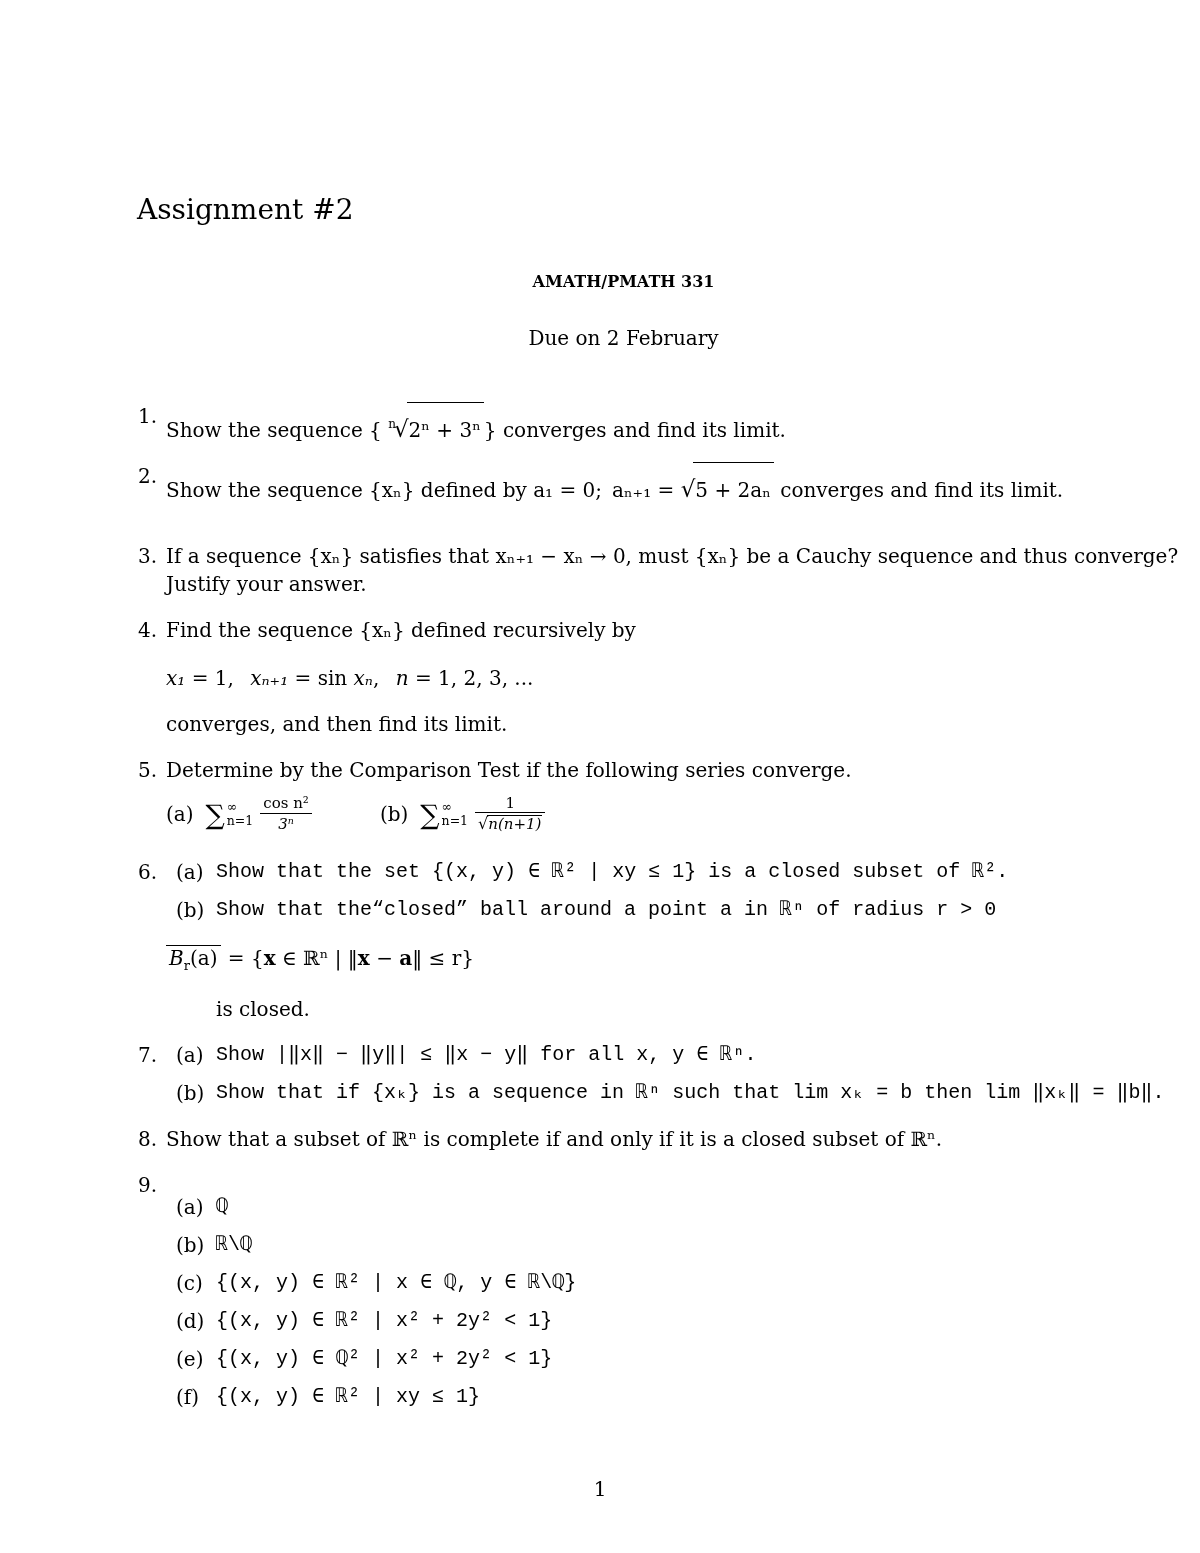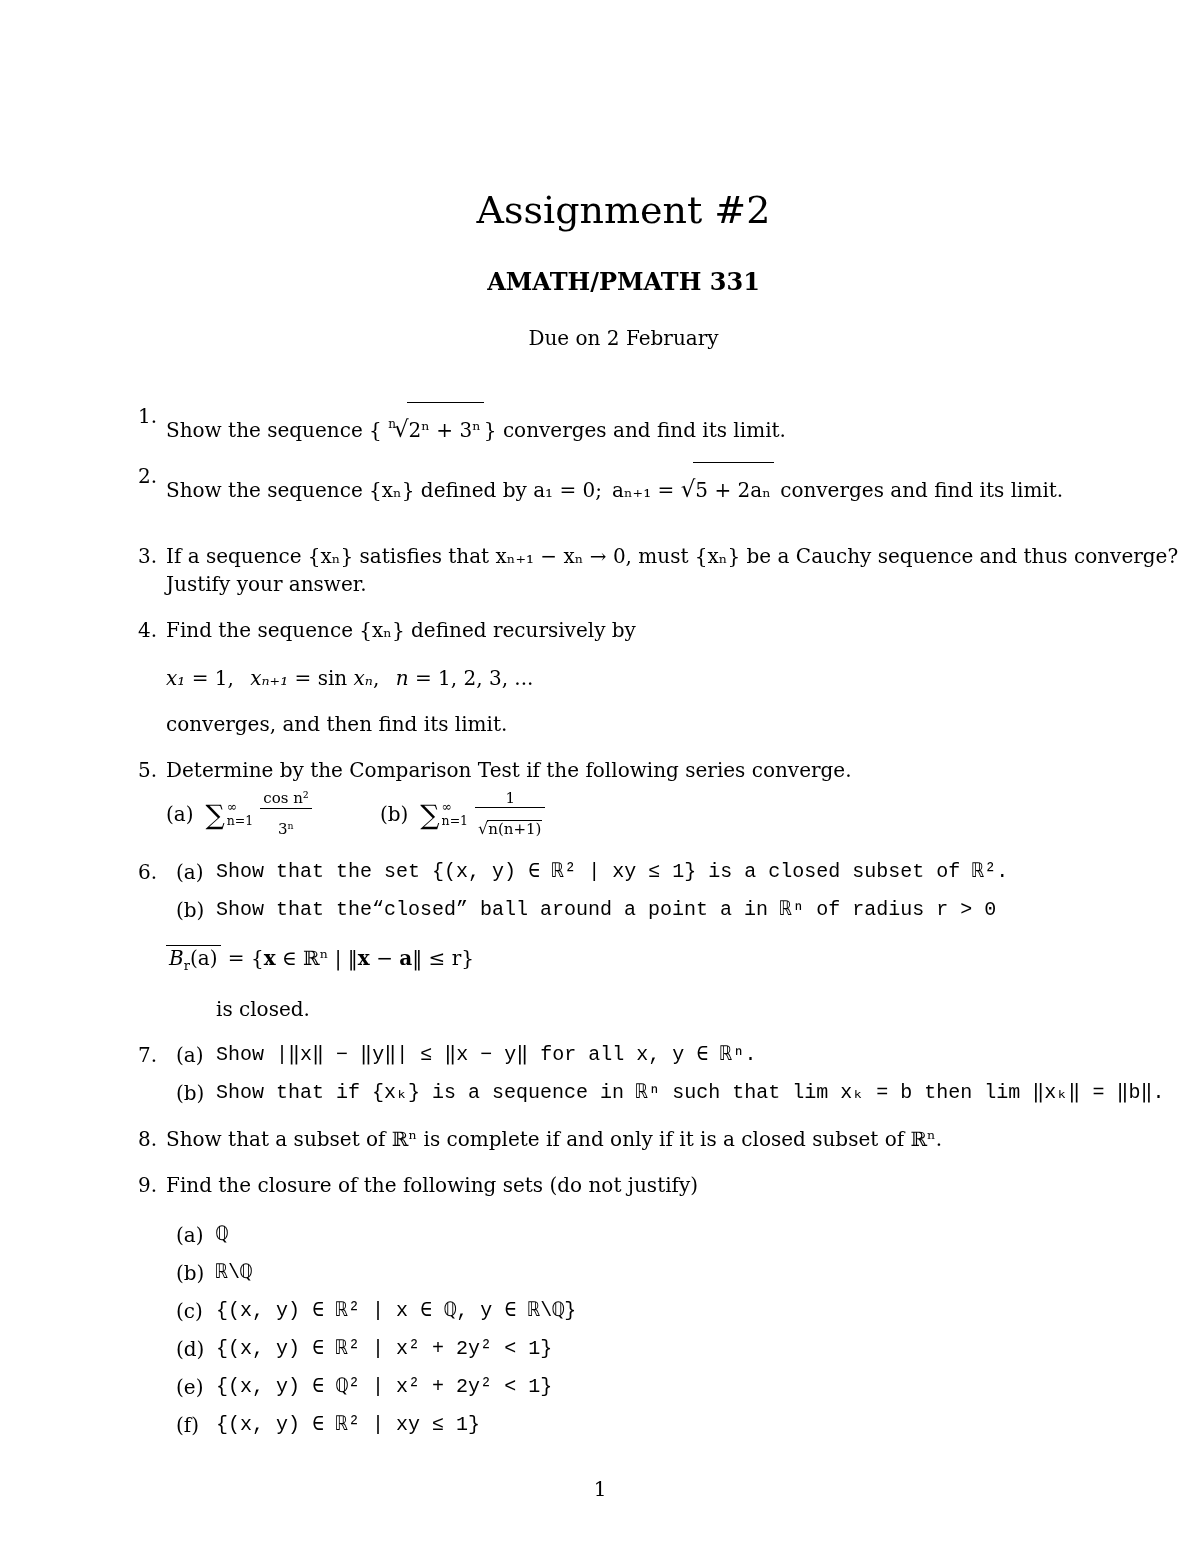--- a/index.html
+++ b/index.html
@@ -10,22 +10,22 @@
     height: 1553px;
     background: #ffffff;
     color: #000000;
     font-family: "DejaVu Serif", "DejaVu Sans", serif;
     font-size: 20px;
     line-height: 28px;
     overflow: hidden;
   }
   .content { padding: 196px 90px 0 137px; }
 
-  .title   { font-size: 38px; font-weight: 400; text-align: center; margin: 0 0 44px 0; }
-  .course  { font-size: 24px; font-weight: 700; text-align: center; margin: 0 0 28px 0; }
+  .title   { font-size: 28px; font-weight: 400; margin: 0 0 44px 0; }
+  .course  { font-size: 16px; font-weight: 700; text-align: center; margin: 0 0 28px 0; }
   .due     { font-size: 20px; font-weight: 400; text-align: center; margin: 0 0 50px 0; }
 
   .prob { display: flex; margin-bottom: 18px; }
   .prob.gap-lg { margin-bottom: 38px; }
   .pnum { flex: none; width: 20px; text-align: right; margin-right: 9px; }
   .pbody { flex: 1; min-width: 0; }
   .pline { white-space: nowrap; }
 
   .subrow { display: flex; padding-left: 10px; margin-top: 10px; white-space: nowrap; }
   .slabel { flex: none; width: 30px; margin-right: 10px; }
@@ -42,21 +42,21 @@
   .ol { display: inline-block; border-top: 1.4px solid #000; line-height: 23px; padding: 16px 3px 0 2px; }
   .eq .ol { padding: 1px 4px 0 3px; }
   .ol sub { font-size: 13px; }
 
   .sum { display: inline-flex; align-items: center; vertical-align: middle; margin: 0 3px 0 2px; }
   .sigma { font-size: 27px; line-height: 1; }
   .limits { display: inline-flex; flex-direction: column; align-items: flex-start; font-size: 12.5px; line-height: 1.15; margin-left: 2px; }
 
   .frac { display: inline-block; vertical-align: middle; text-align: center; font-size: 15px; line-height: 1.25; margin: 0 4px; }
   .frac .fnum { display: block; padding: 0 3px; }
-  .frac .fden { display: block; border-top: 1.2px solid #000; padding: 11px 3px 0 3px; }
+  .frac .fden { display: block; border-top: 1.2px solid #000; padding: 1px 3px 0 3px; font-style: italic; }
   .frac .radsign { font-size: 16px; margin-right: -1px; }
   .frac .ol { border-top-width: 1px; line-height: 16px; padding: 0 1px; }
 
   .series { margin-top: 4px; height: 52px; display: flex; align-items: center; }
   .series .lbl { margin-right: 10px; }
   .series .sb { margin-left: 64px; }
 
   .footer-page { position: absolute; left: 0; right: 0; bottom: 50px; text-align: center; font-size: 20px; }
 </style>
 </head>
@@ -166,21 +166,20 @@
     <div class="prob">
       <span class="pnum">8.</span>
       <div class="pbody">
         <div class="pline">Show that a subset of ℝⁿ is complete if and only if it is a closed subset of ℝⁿ.</div>
       </div>
     </div>
 
     <div class="prob">
       <span class="pnum">9.</span>
       <div class="pbody">
-        <div class="pline">Find the closure of the following sets (do not justify)</div>
         <div class="subrow" style="margin-top:22px">
           <span class="slabel">(a)</span>
           <div class="stext">ℚ</div>
         </div>
         <div class="subrow">
           <span class="slabel">(b)</span>
           <div class="stext">ℝ\ℚ</div>
         </div>
         <div class="subrow">
           <span class="slabel">(c)</span>

